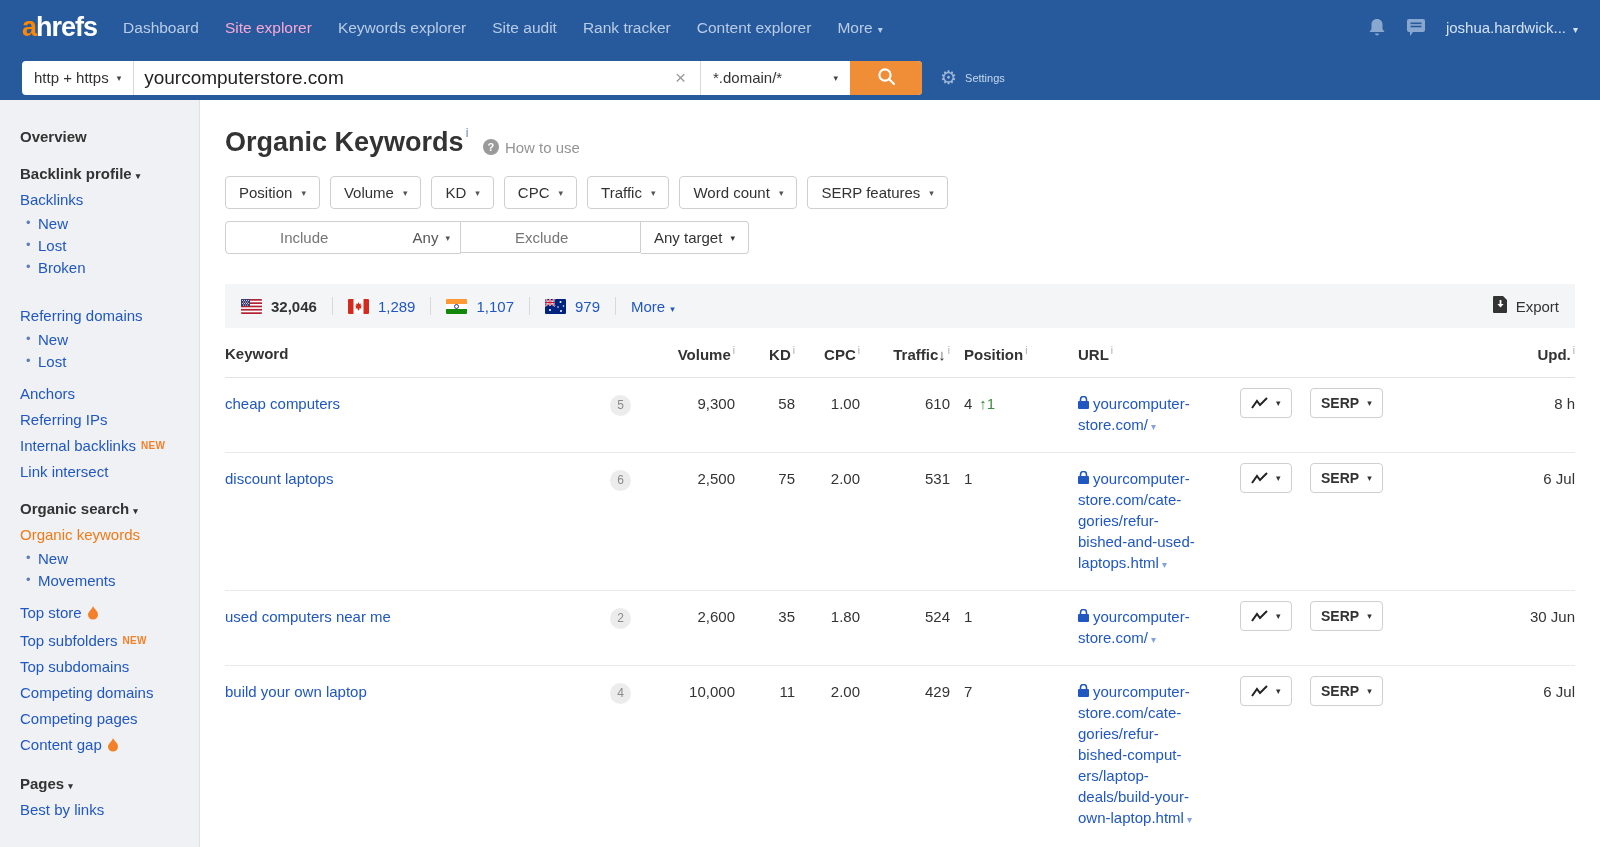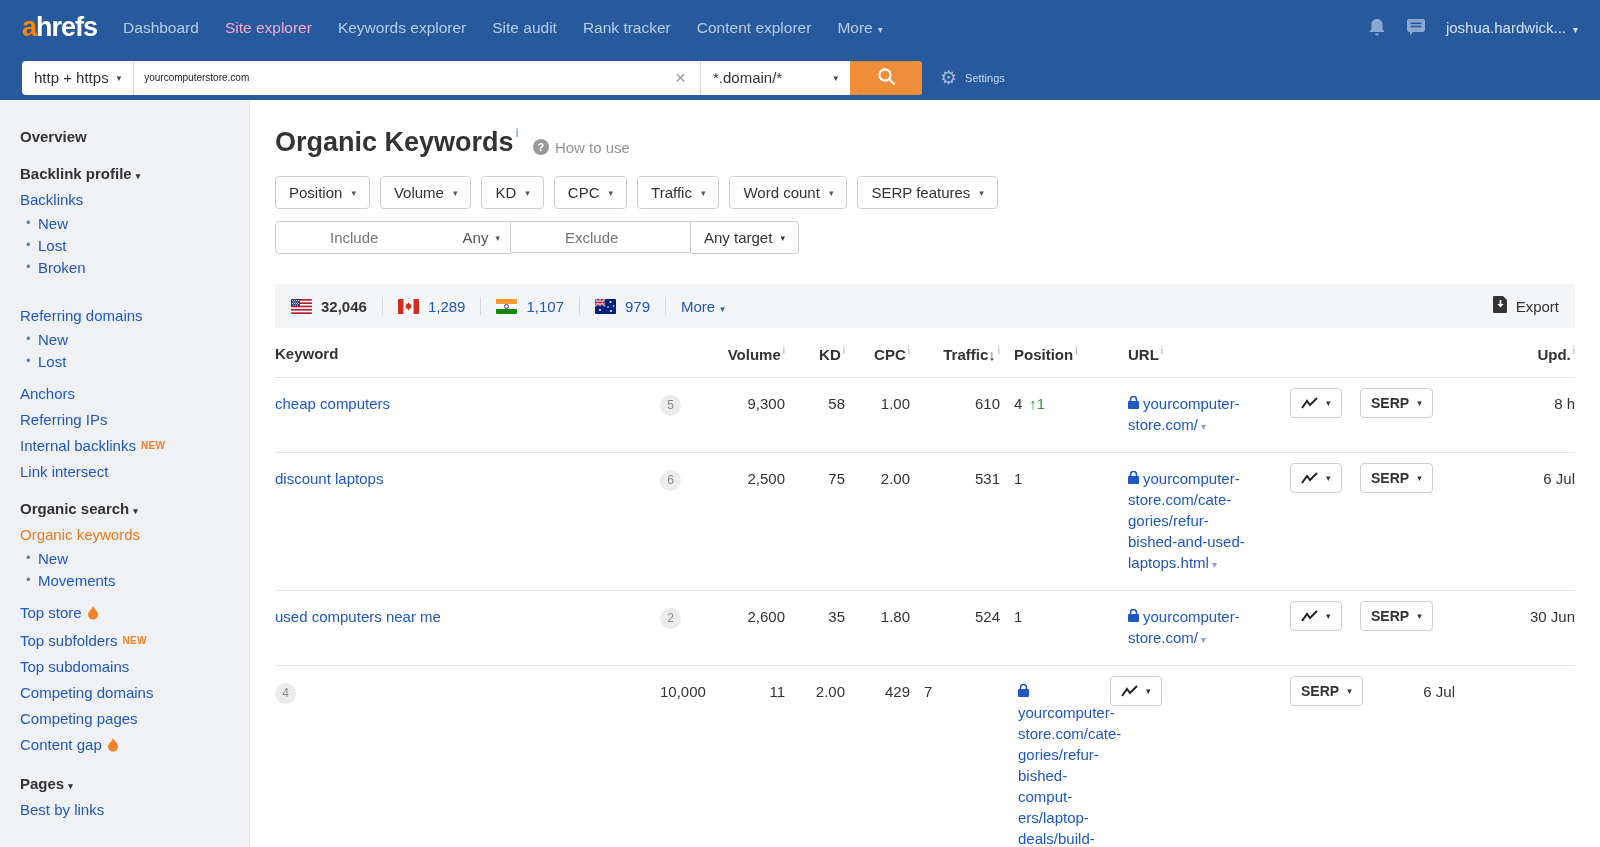--- a/index.html
+++ b/index.html
@@ -18,33 +18,33 @@
   .icon-btn svg { display:block; }
   .user { color:#d3e1f3; font-size:15px; }
   .user .caret { font-size:10px; margin-left:7px; color:#d3e1f3; }
 
   .searchbar { background:#275a9c; height:45px; display:flex; align-items:center; padding:0 22px; }
   .search-group { display:flex; align-items:stretch; height:34px; border-radius:4px; overflow:hidden; background:#fff; width:900px; }
   .proto { display:flex; align-items:center; gap:8px; padding:0 12px; font-size:15px; color:#333;
     border-right:1px solid #d8d8d8; cursor:pointer; white-space:nowrap;}
   .proto .caret, .mode .caret { font-size:9px; color:#444; }
   .search-input-wrap { flex:1; display:flex; align-items:center; padding:0 10px; }
-  .search-input { border:none; outline:none; flex:1; font-size:10px; color:#222; font-family:inherit; }
+  .search-input { border:none; outline:none; flex:1; font-size:19px; color:#222; font-family:inherit; }
   .clear-x { color:#9b9b9b; font-size:19px; cursor:pointer; padding:0 4px; }
   .mode { display:flex; align-items:center; justify-content:space-between; width:150px; padding:0 12px;
     font-size:15px; color:#333; border-left:1px solid #d8d8d8; cursor:pointer; }
   .search-btn { width:72px; background:#ef8e37; display:flex; align-items:center; justify-content:center;
     border:none; cursor:pointer; }
   .settings { display:flex; align-items:center; gap:8px; margin-left:18px; cursor:pointer; }
   .gear { color:#9fb8d8; font-size:19px; }
   .settings-label { color:#c6d8ee; font-size:11px; }
 
   
   .body-wrap { display:flex; height:747px; }
-  .sidebar { width:250px; background:#f0f1f4; border-right:1px solid #e0e1e4; padding:24px 10px 10px 20px;
+  .sidebar { width:200px; background:#f0f1f4; border-right:1px solid #e0e1e4; padding:24px 10px 10px 20px;
     font-size:15px; overflow:hidden; }
   .side-top { color:#333; font-weight:bold; padding:4px 0; cursor:pointer; }
   .side-head { color:#333; font-weight:bold; padding:4px 0; margin-top:12px; cursor:pointer; }
   .side-head .caret { font-size:9px; margin-left:4px; color:#333; }
   .side-link { color:#2057c0; padding:4.5px 0; cursor:pointer; }
   .side-link.active { color:#ee7b17; }
   .side-sub { color:#2057c0; padding:2.5px 0 2.5px 18px; cursor:pointer; position:relative; }
   .side-sub::before { content:"•"; color:#5c7fb8; position:absolute; left:6px; font-size:13px; }
   .badge-new { color:#f4802a; font-size:10px; font-weight:bold; margin-left:5px; vertical-align:2px; letter-spacing:.3px;}
   .flame { display:inline-block; margin-left:5px; vertical-align:-2px;}
@@ -445,20 +445,21 @@
             <span class="caret">▾</span>
           </span></div>
       <div><span class="mini-btn">
             <span class="serp-btn">SERP</span>
             <span class="caret">▾</span>
           </span></div>
       <div class="cell upd-cell">30 Jun</div>
     </div>
 
     <div class="t-row" style="border-bottom:none">
+      <div class="cell"><span class="kw-link">build your own laptop</span></div>
       <div class="cell"><span class="feat-badge">4</span></div>
       <div class="cell num">10,000</div>
       <div class="cell num">11</div>
       <div class="cell num">2.00</div>
       <div class="cell num">429</div>
       <div class="cell pos-cell"><span>7</span><span class="pos-up"></span></div>
       <div class="cell url-cell"><span class="lock"><svg width="11" height="13" viewBox="0 0 11 13">
               <rect y="5" width="11" height="8" rx="1" fill="#2057c0"></rect>
               <path d="M2.5 5V3.5a3 3 0 0 1 6 0V5" fill="none" stroke="#2057c0" stroke-width="1.6"></path>
             </svg></span><span>yourcomputer-

